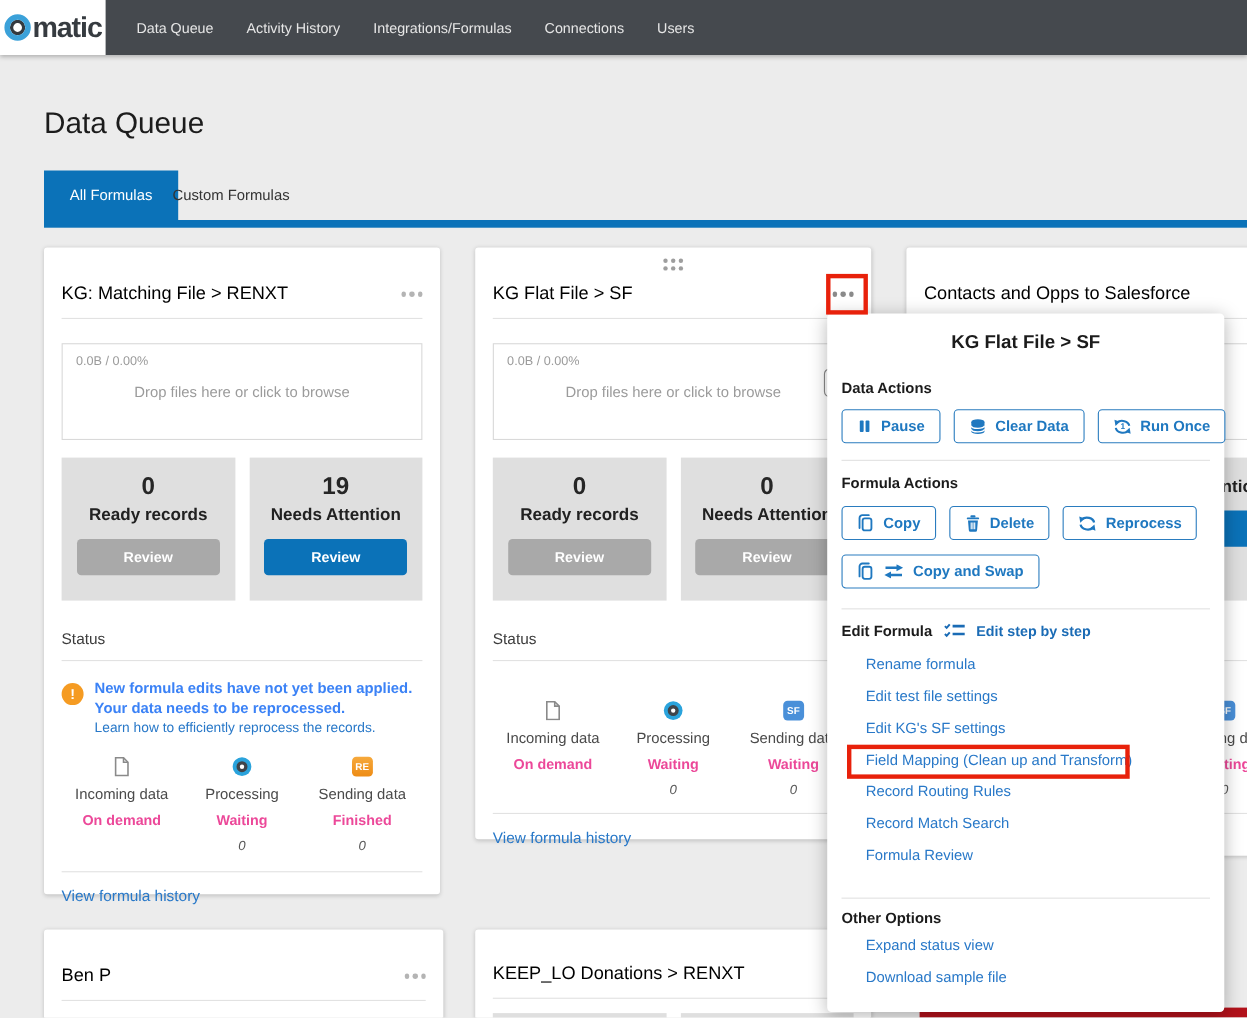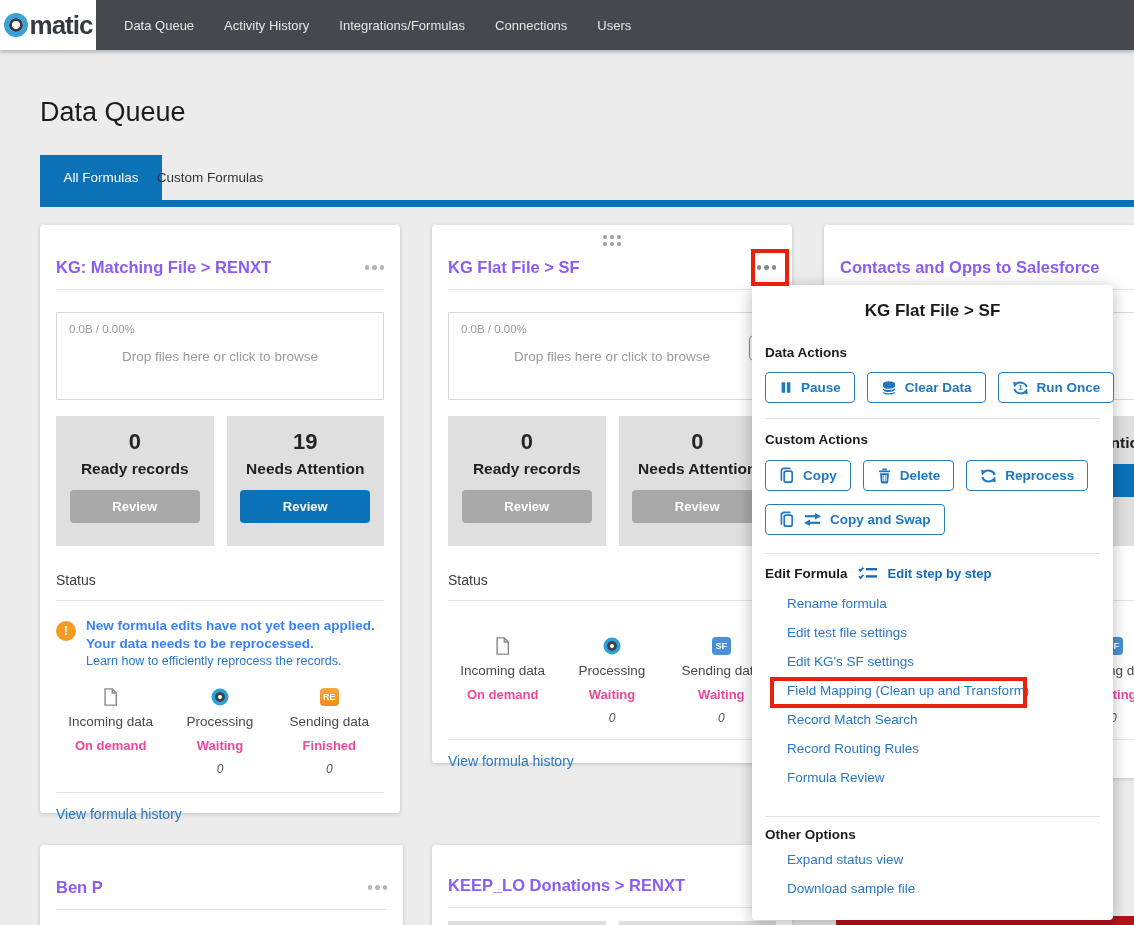--- a/index.html
+++ b/index.html
@@ -27,21 +27,21 @@
   .tab { position:absolute; top:155px; height:45px; display:flex; align-items:center; justify-content:center;
          font-size:13.5px; }
   .tab-all { left:40px; width:122px; background:#0b72b8; color:#ffffff; }
   .tab-custom { left:145px; width:130px; color:#333333; }
   .tab-bar { position:absolute; left:40px; top:200px; width:1094px; height:7px; background:#0b72b8; }
 
   
   .card { position:absolute; background:#ffffff; border-radius:3px;
           box-shadow:0 1px 4px rgba(0,0,0,.18); padding:0 16px; }
   .card-header { display:flex; justify-content:space-between; align-items:center; margin-top:33px; }
-  .card-title { font-size:16.5px; font-weight:700; color:#8b5cf6; white-space:nowrap; }
+  .card-title { font-size:16.5px; font-weight:400; color:#000000; white-space:nowrap; }
   .dots { display:flex; align-items:center; cursor:pointer; }
   .dots i { width:4.5px; height:4.5px; border-radius:50%; background:#b4b4b4; margin-left:3px; }
   .divider { height:1px; background:#e2e2e2; margin-top:12px; }
   .drag-dots { position:absolute; left:50%; top:10px; transform:translateX(-50%);
                display:grid; grid-template-columns:repeat(3,4px); grid-gap:3px; cursor:grab; }
   .drag-dots i { width:4px; height:4px; border-radius:50%; background:#9e9e9e; }
 
   .dropzone { margin-top:22px; height:88px; border:1px solid #d9d9d9; position:relative; cursor:pointer; }
   .dz-stats { position:absolute; top:10px; left:12px; font-size:11.5px; color:#9b9b9b; }
   .dz-hint { position:absolute; top:50%; left:0; right:0; transform:translateY(-50%);
@@ -377,21 +377,21 @@
           <path d="M2.5 9 A7 5.5 0 0 0 14.5 12" stroke="#1f78c0" stroke-width="2" fill="none"></path>
           <polygon points="16.8,14.8 11.5,12.8 15.8,8.8" fill="#1f78c0"></polygon>
           <text x="7" y="10.5" font-size="8" font-weight="bold" fill="#1f78c0" font-family="Liberation Sans, sans-serif">1</text>
         </svg>
       <span>Run Once</span>
     </button>
   </div>
 
   <div class="popup-divider pd1"></div>
 
-  <div class="popup-section-label lbl-formula">Custom Actions</div>
+  <div class="popup-section-label lbl-formula">Formula Actions</div>
   <div class="btn-row" style="margin-top:13px;">
     <button class="obtn">
       <svg width="16" height="17" viewBox="0 0 16 17">
           <rect x="5.2" y="4.2" width="8" height="11" rx="2" fill="none" stroke="#1f78c0" stroke-width="1.7"></rect>
           <path d="M10.8 1.3 H5 a2.6 2.6 0 0 0 -2.6 2.6 V13" fill="none" stroke="#1f78c0" stroke-width="1.7" stroke-linecap="round"></path>
         </svg>
       <span>Copy</span>
     </button>
     <button class="obtn">
       <svg width="15" height="16" viewBox="0 0 16 17">
@@ -439,22 +439,22 @@
         <line x1="8" y1="10.4" x2="19" y2="10.4" stroke="#1a6bb5" stroke-width="2.4"></line>
       </svg>
     <span class="edit-step-link">Edit step by step</span>
   </div>
 
   <div class="menu-links">
     <div class="menu-link">Rename formula</div>
     <div class="menu-link">Edit test file settings</div>
     <div class="menu-link">Edit KG's SF settings</div>
     <div class="menu-link">Field Mapping (Clean up and Transform)</div>
+    <div class="menu-link">Record Routing Rules</div>
     <div class="menu-link">Record Match Search</div>
-    <div class="menu-link">Record Routing Rules</div>
     <div class="menu-link">Formula Review</div>
   </div>
 
   <div class="popup-divider pd3"></div>
 
   <div class="popup-section-label lbl-other">Other Options</div>
   <div class="other-links">
     <div class="menu-link">Expand status view</div>
     <div class="menu-link">Download sample file</div>
   </div>

